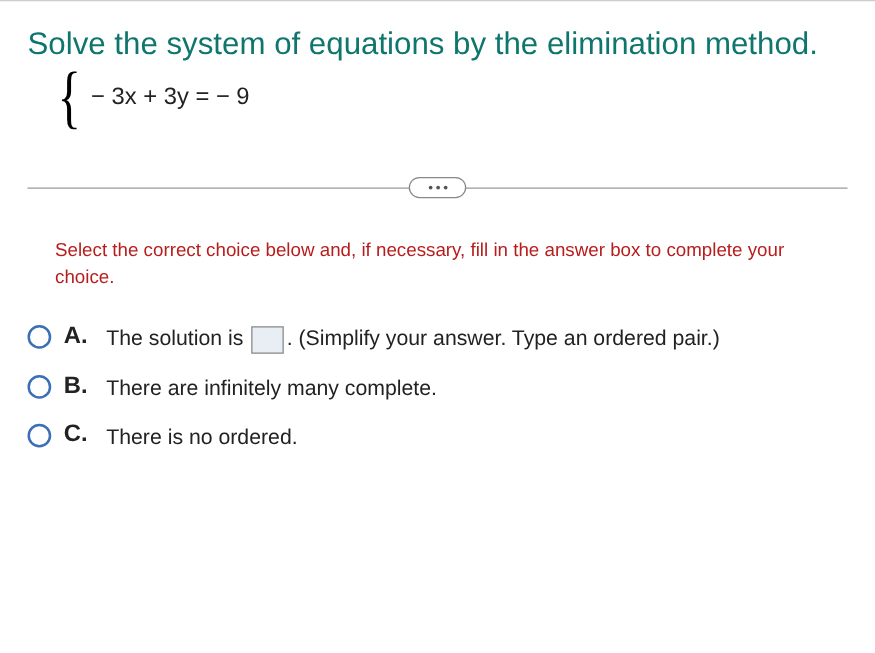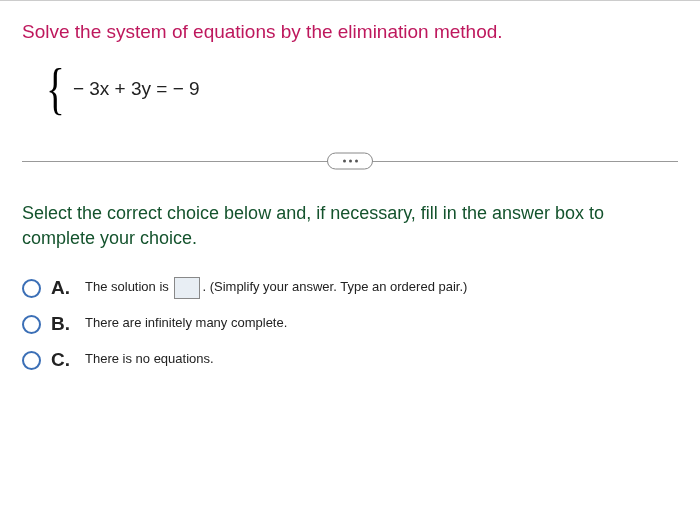--- a/index.html
+++ b/index.html
@@ -12,23 +12,22 @@
       background: #fff;
       width: 700px;
       height: 522px;
       position: relative;
     }
     .container {
       border-top: 1px solid #ccc;
       padding: 20px 22px 0 22px;
     }
     .question-text {
-      font-size: 19px;
-      color: #be185d;
-      margin-bottom: 18px;
+      font-size: 25px;
+      color: #0f766e;
     }
     .system-eq {
       display: flex;
       align-items: center;
       margin-left: 20px;
       margin-bottom: 32px;
     }
     .brace {
       font-size: 56px;
       line-height: 56px;
@@ -72,24 +71,25 @@
       gap: 3px;
       cursor: pointer;
     }
     .expand-pill .dot {
       width: 3px;
       height: 3px;
       background: #555;
       border-radius: 50%;
     }
     .instruction {
-      font-size: 18px;
-      color: #14532d;
+      font-size: 15px;
+      color: #b91c1c;
       line-height: 1.4;
       margin-bottom: 26px;
+      margin-left: 22px;
     }
     .choices {
       display: flex;
       flex-direction: column;
       gap: 14px;
     }
     .choice {
       display: flex;
       align-items: flex-start;
       gap: 10px;
@@ -105,21 +105,21 @@
       background: #fff;
     }
     .choice-label {
       font-weight: bold;
       font-size: 19px;
       color: #222;
       width: 24px;
       flex-shrink: 0;
     }
     .choice-text {
-      font-size: 13px;
+      font-size: 17px;
       color: #222;
       line-height: 1.5;
       flex: 1;
     }
     .choice-text-indent {
       padding-left: 0;
     }
     .answer-box {
       display: inline-block;
       width: 26px;
@@ -167,17 +167,17 @@
 
     <div class="choice">
       <div class="radio"></div>
       <div class="choice-label">B.</div>
       <div class="choice-text">There are infinitely many complete.</div>
     </div>
 
     <div class="choice">
       <div class="radio"></div>
       <div class="choice-label">C.</div>
-      <div class="choice-text">There is no equations.</div>
+      <div class="choice-text">There is no ordered.</div>
     </div>
 
   </div>
 </div>
 
 </body></html>

